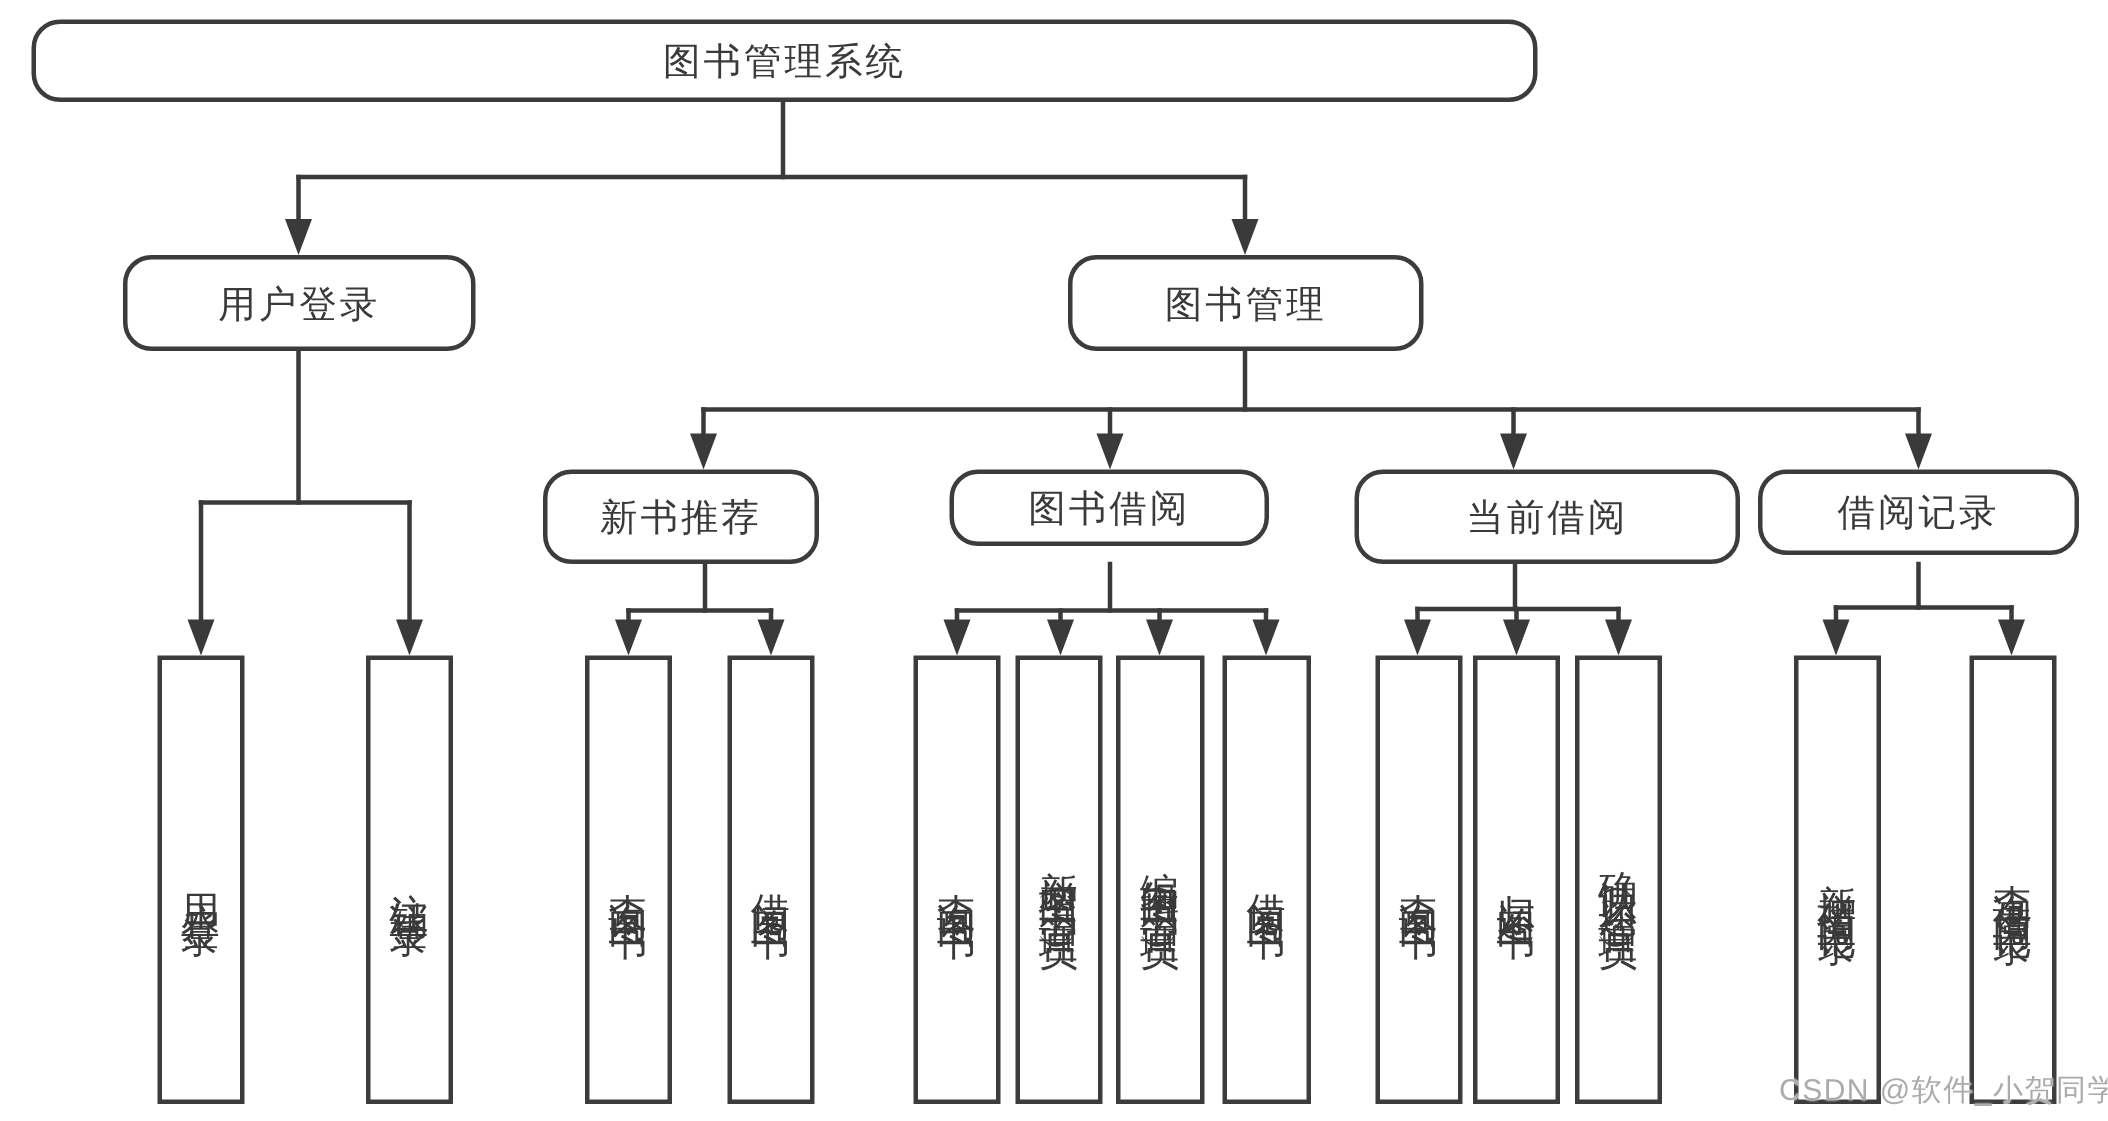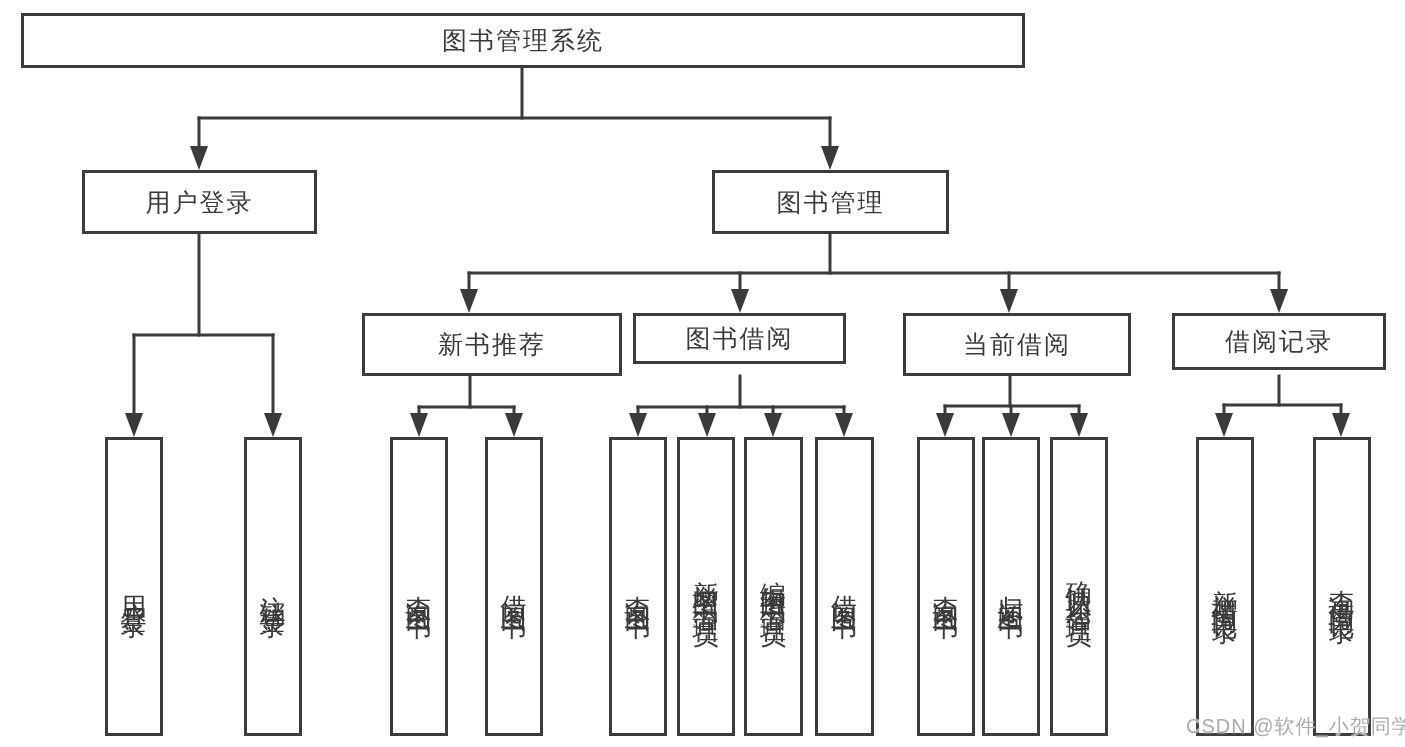--- a/index.html
+++ b/index.html
@@ -24,20 +24,21 @@
     background:var(--bg);
     border:3px solid var(--box-border);
     display:flex;align-items:center;justify-content:center;
     z-index:2;
     color:var(--text);
   }
   .hbox{
     font-size:25px;
     letter-spacing:2px;
     white-space:nowrap;
+    border-radius:19px;
   }
   .root{font-size:25px;}
   .vbox{
     writing-mode:vertical-rl;
     text-orientation:upright;
     font-size:26px;
     line-height:1;
     letter-spacing:6px;
     white-space:nowrap;
   }
@@ -110,23 +111,23 @@
       <polygon points="1215,413 1233,413 1224,437" fill="var(--line)"></polygon>
       <line x1="1341" x2="1341" y1="405" y2="417" stroke="var(--line)" stroke-width="3" stroke-linecap="square"></line>
       <polygon points="1332,413 1350,413 1341,437" fill="var(--line)"></polygon>
     </svg>
 
   <div class="node hbox root" style="left:21px;top:13px;width:1004px;height:55px;">图书管理系统</div>
 
   <div class="node hbox" style="left:82px;top:170px;width:235px;height:64px;">用户登录</div>
   <div class="node hbox" style="left:712px;top:170px;width:237px;height:64px;">图书管理</div>
 
-  <div class="node hbox" style="left:362px;top:313px;width:260px;height:63px;">新书推荐</div>
+  <div class="node hbox" style="left:362px;top:313px;width:184px;height:63px;">新书推荐</div>
   <div class="node hbox" style="left:633px;top:313px;width:213px;height:51px;">图书借阅</div>
-  <div class="node hbox" style="left:903px;top:313px;width:228px;height:63px;">当前借阅</div>
+  <div class="node hbox" style="left:903px;top:313px;width:257px;height:63px;">当前借阅</div>
   <div class="node hbox" style="left:1172px;top:313px;width:214px;height:57px;">借阅记录</div>
 
   <div class="node vbox" style="left:105px;top:437px;width:58px;height:299px;">用户登录</div>
   <div class="node vbox" style="left:244px;top:437px;width:58px;height:299px;">注销登录</div>
 
   <div class="node vbox" style="left:390px;top:437px;width:58px;height:299px;">查询图书</div>
   <div class="node vbox" style="left:485px;top:437px;width:58px;height:299px;">借阅图书</div>
 
   <div class="node vbox" style="left:609px;top:437px;width:58px;height:299px;">查询图书</div>
   <div class="node vbox" style="left:677px;top:437px;width:58px;height:299px;">新增图书（管理员）</div>

